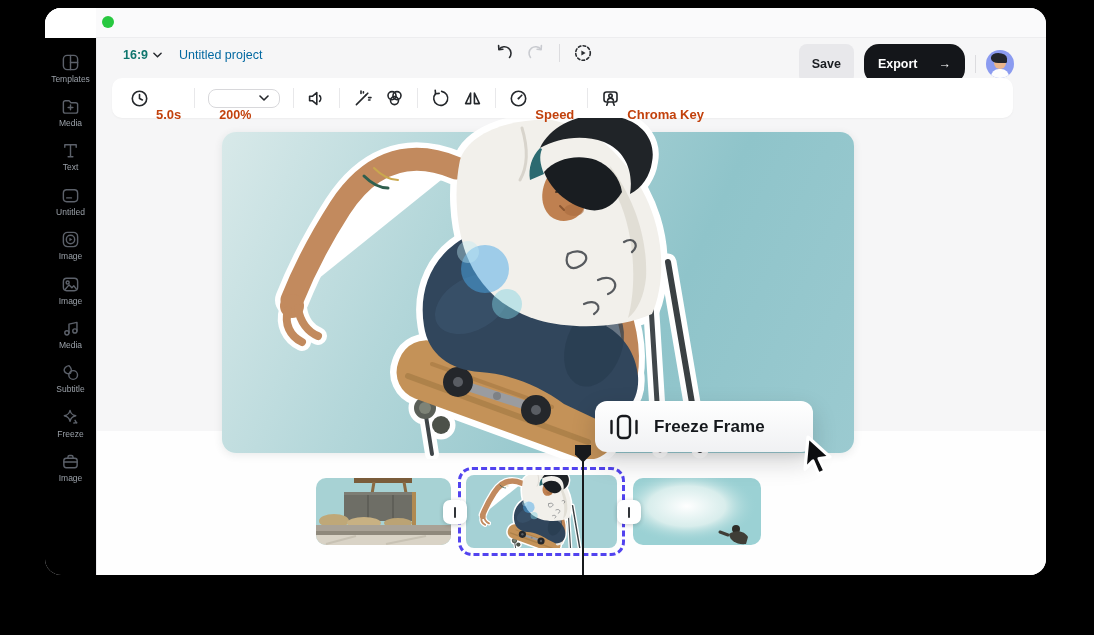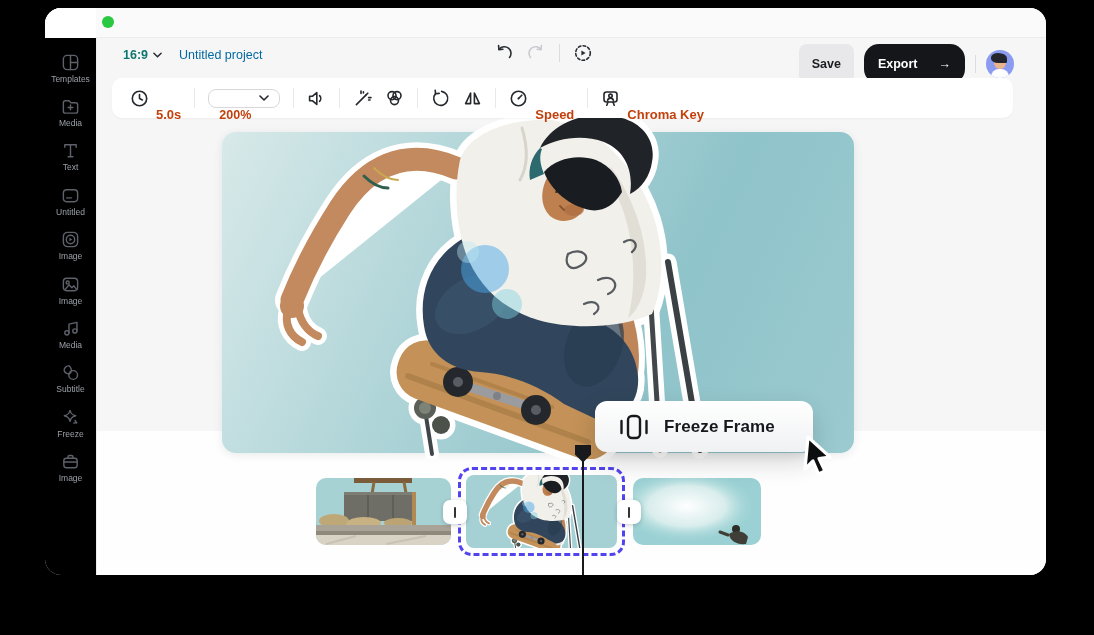--- a/index.html
+++ b/index.html
@@ -62,21 +62,21 @@
   
   .canvas { position:absolute; left:177px; top:124px; width:632px; height:321px; border-radius:14px;
     background:linear-gradient(115deg,#d8e9e9 0%,#b2d6d9 34%,#8fc4ca 68%,#9bcad0 100%);
     box-shadow:0 2px 8px rgba(40,60,62,.10); z-index:2;}
   .skater-svg { position:absolute; left:177px; top:106px; width:632px; height:345px; z-index:3; pointer-events:none;}
 
   
   .freeze { position:absolute; left:550px; top:393px; width:218px; height:51px; border-radius:12px;
     background:linear-gradient(180deg,#ffffff 0%,#f0f1f3 100%);
     box-shadow:0 10px 24px rgba(15,18,22,.18); display:flex; align-items:center; gap:15px;
-    padding-left:24px; z-index:6; cursor:pointer;}
+    padding-left:14px; z-index:6; cursor:pointer;}
   .freeze svg { width:30px; height:26px; fill:none; stroke:#17191d; stroke-width:2.4; stroke-linecap:round;}
   .freeze-label { font-size:17px; font-weight:bold; color:#15181c; letter-spacing:.1px;}
 
   .cursor { position:absolute; left:755px; top:427px; width:38px; height:42px; z-index:8; }
 
   
   .thumb { position:absolute; border-radius:10px; overflow:hidden; cursor:pointer; z-index:3;}
   .thumb svg{ display:block; }
   .clip1 { left:271px; top:470px; width:135px; height:67px; }
   .clip3 { left:588px; top:470px; width:128px; height:67px; }

